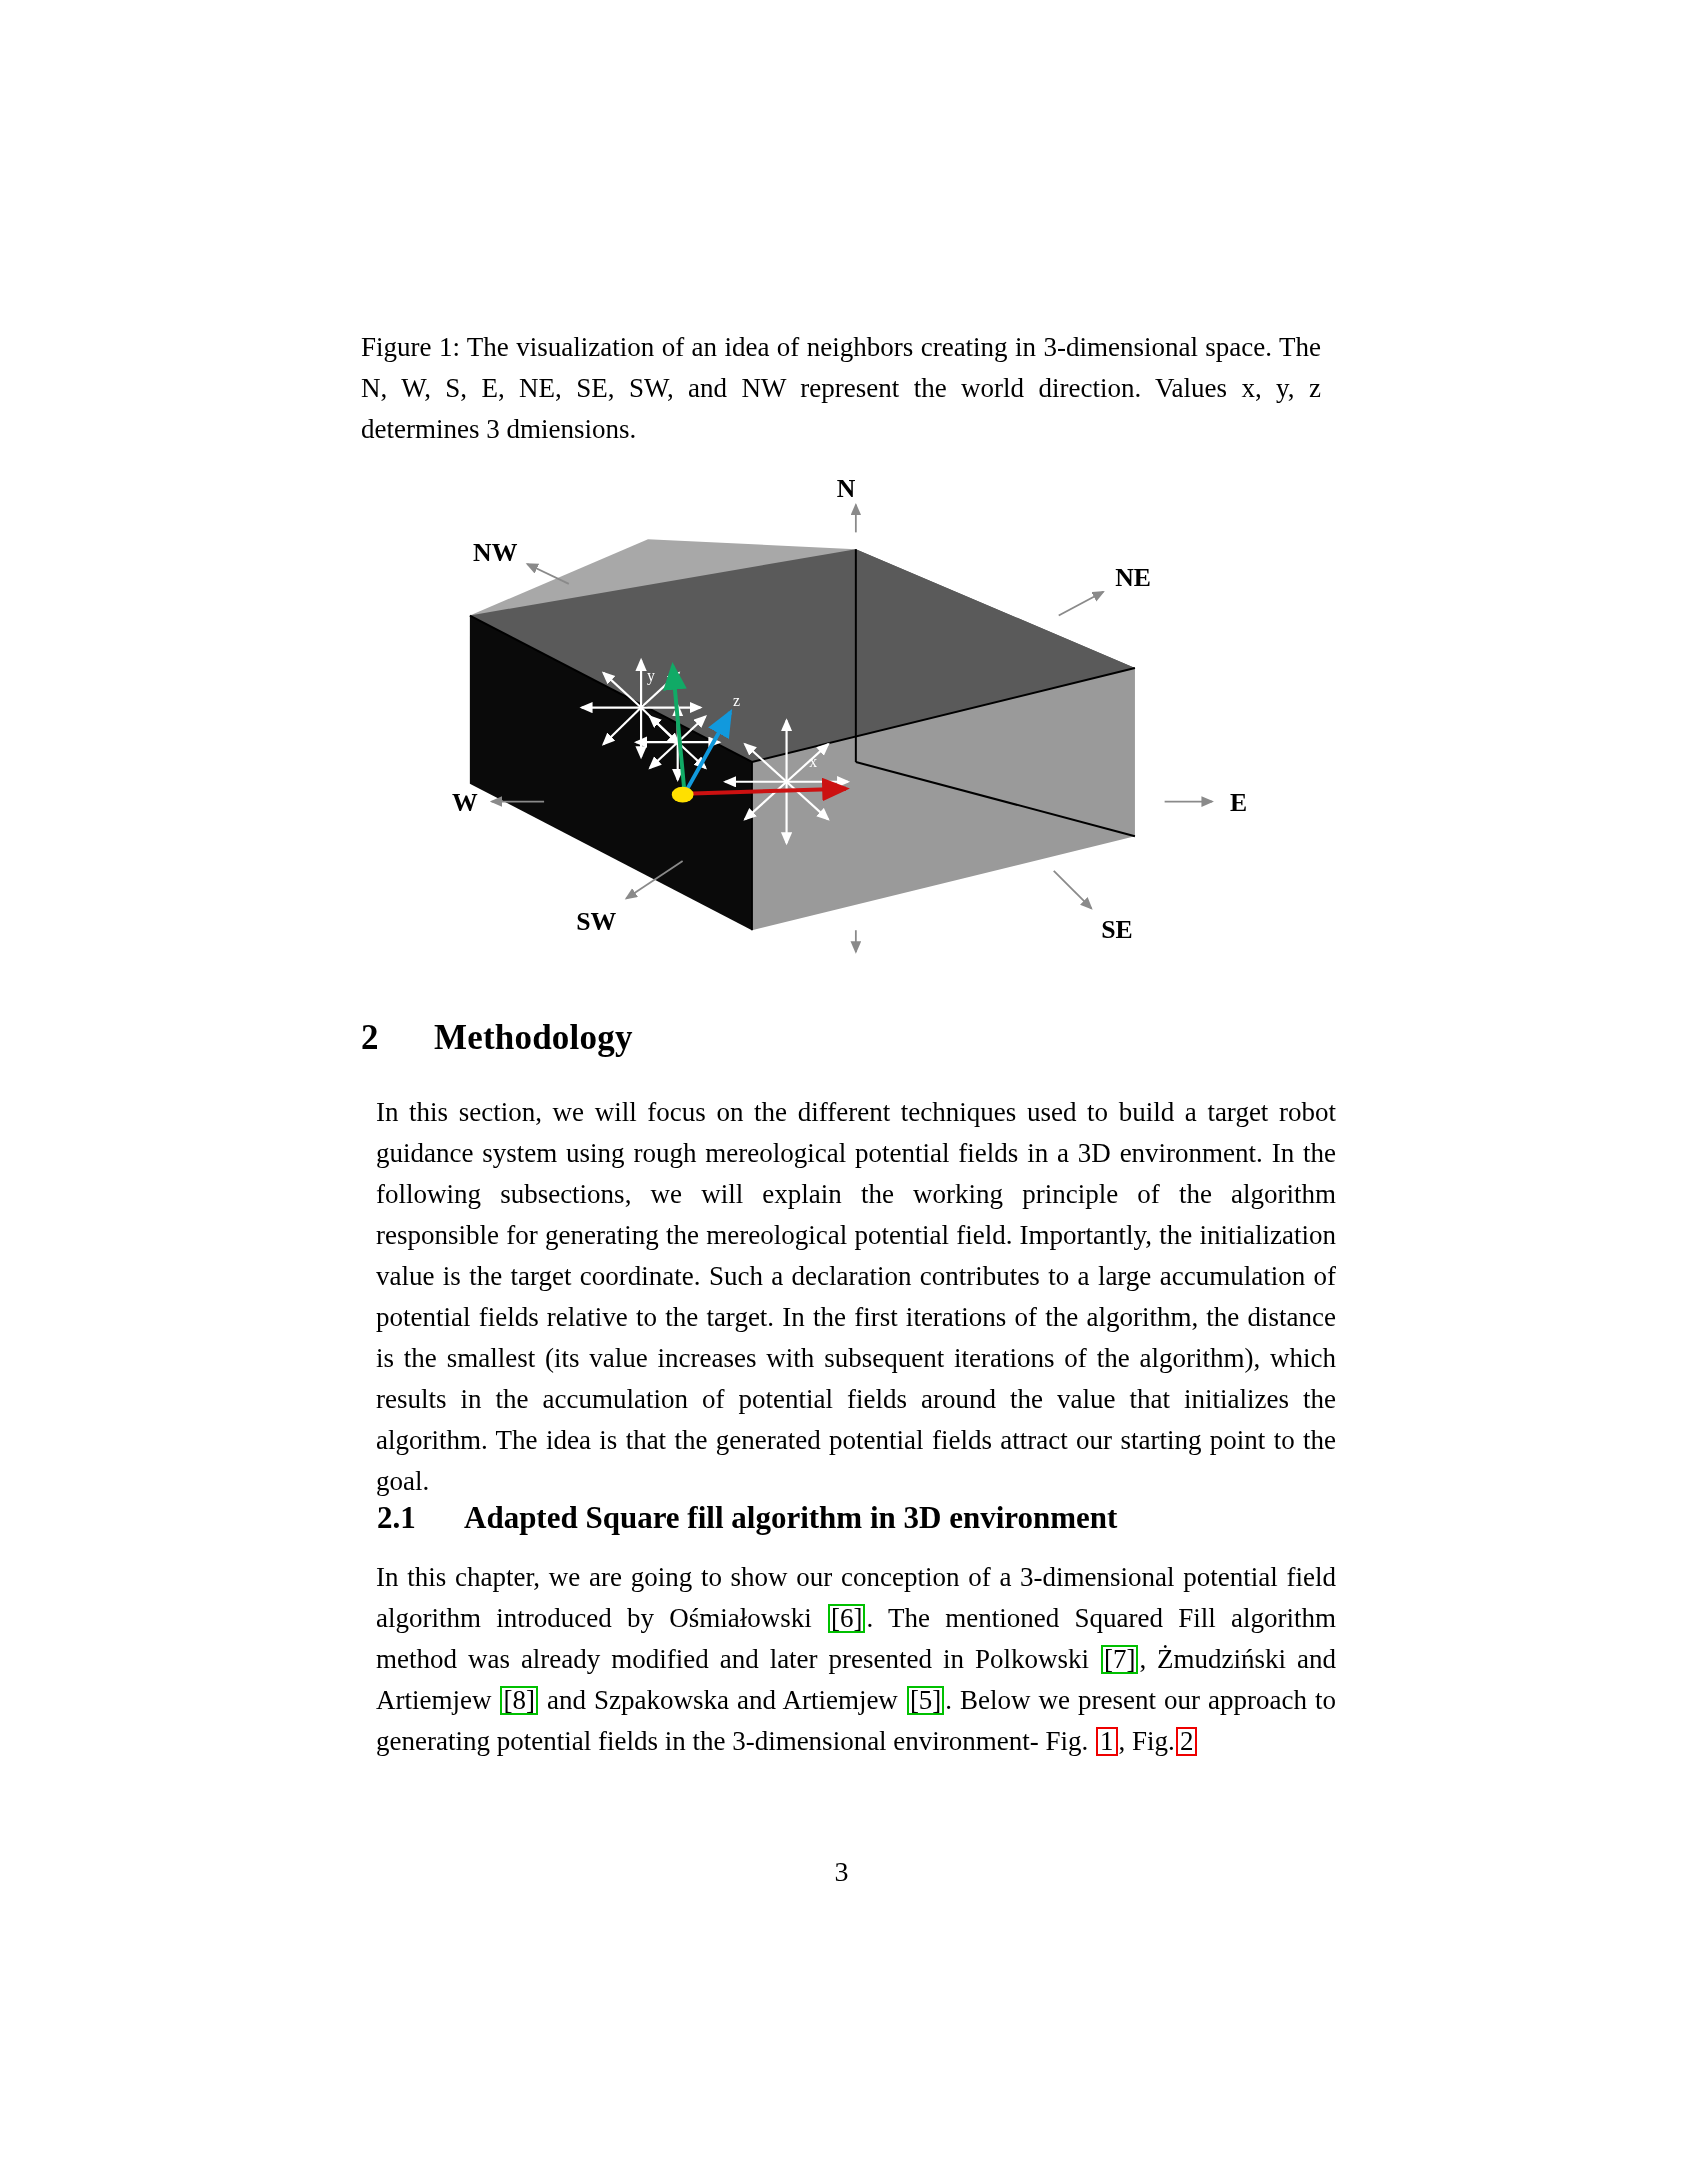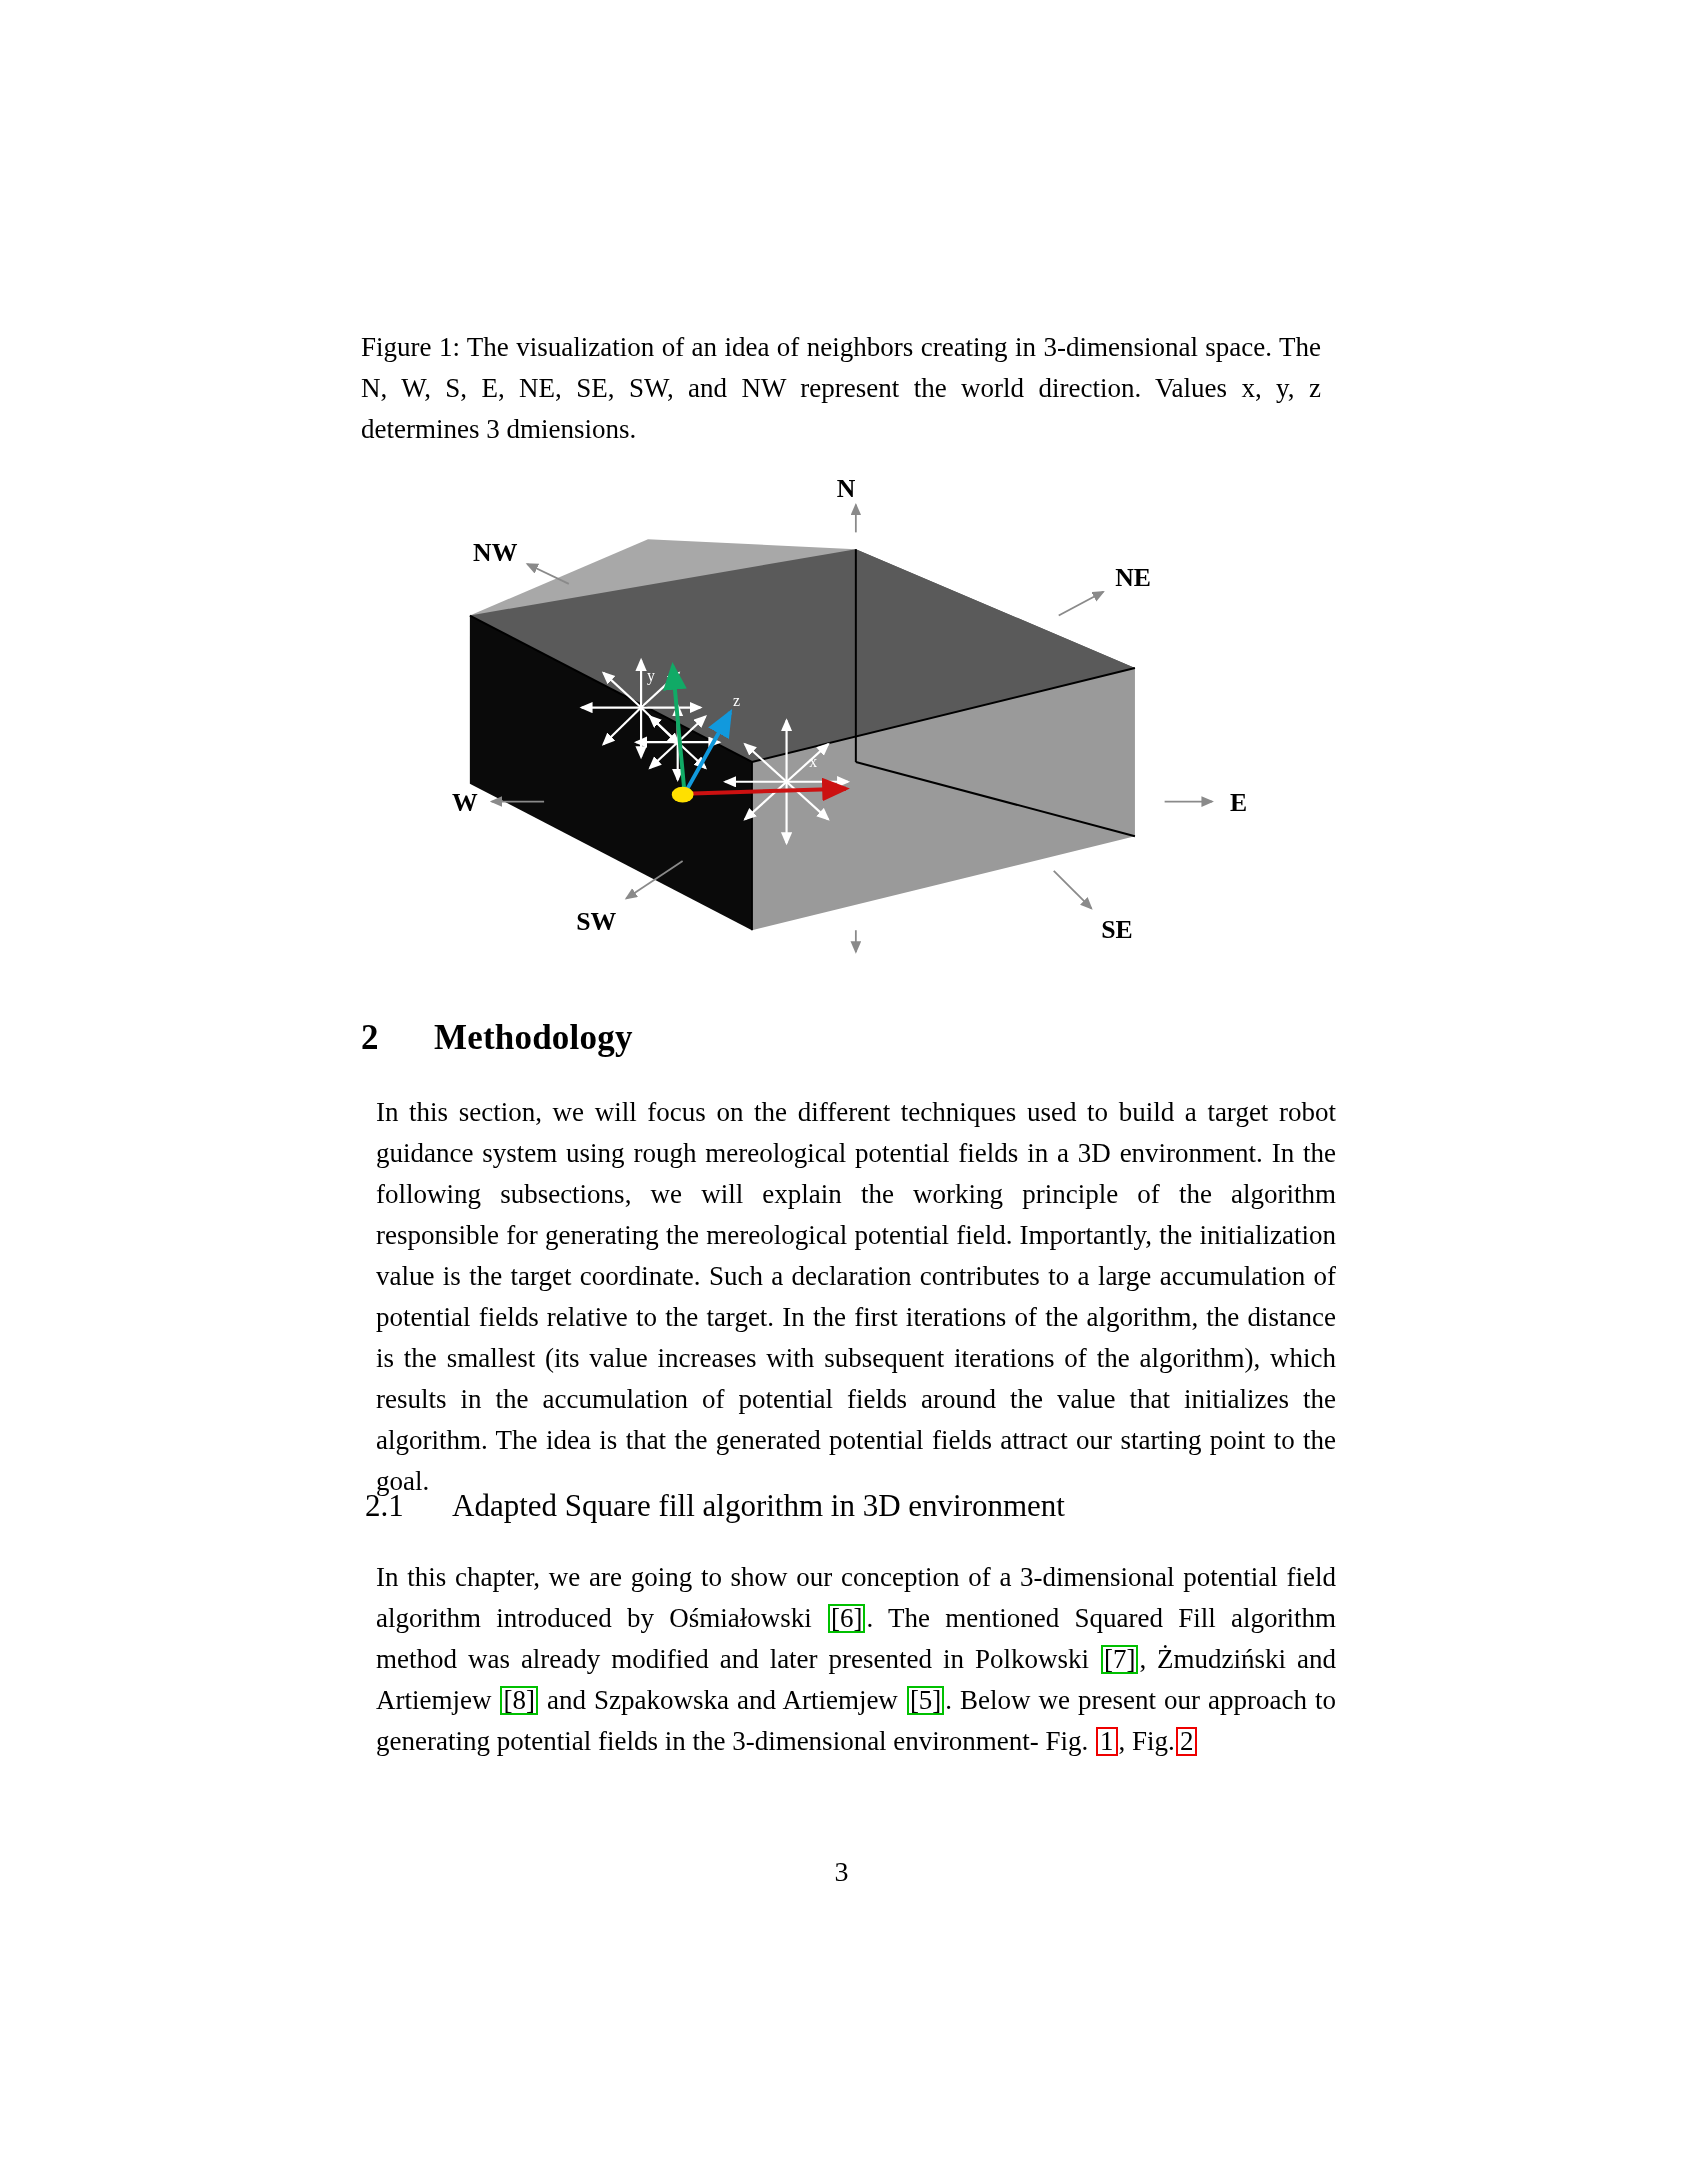--- a/index.html
+++ b/index.html
@@ -57,24 +57,24 @@
     font-size: 35px;
     font-weight: bold;
     letter-spacing: 0.2px;
   }
   h2.sec .num { display: inline-block; width: 73px; }
 
   h3.subsec {
     position: absolute;
     left: 361px;
     top: 1484px;
-    margin: 4px;
+    margin: 16px;
     width: 960px;
     font-size: 31px;
-    font-weight: normal;
+    font-weight: bold;
   }
   h3.subsec .num { display: inline-block; width: 87px; }
 
   p.body {
     position: absolute;
     left: 376px;
     margin: 0;
     width: 960px;
     font-size: 27px;
     line-height: 41px;

